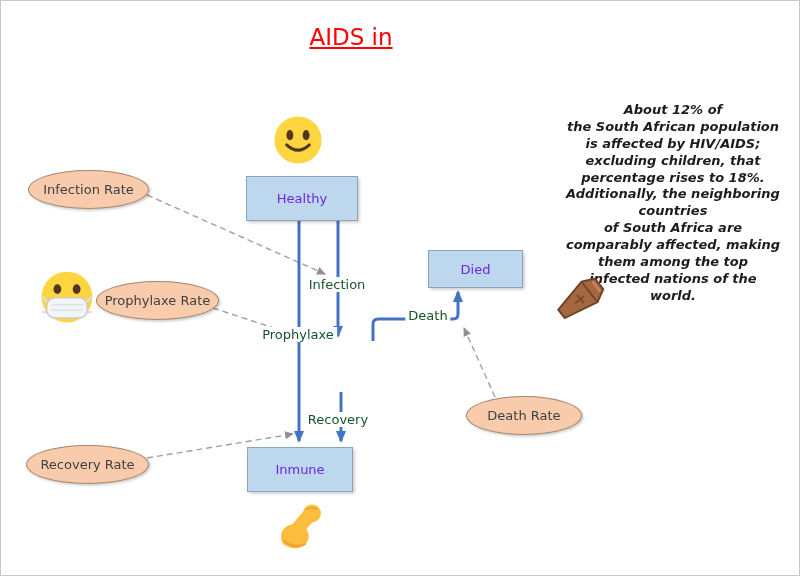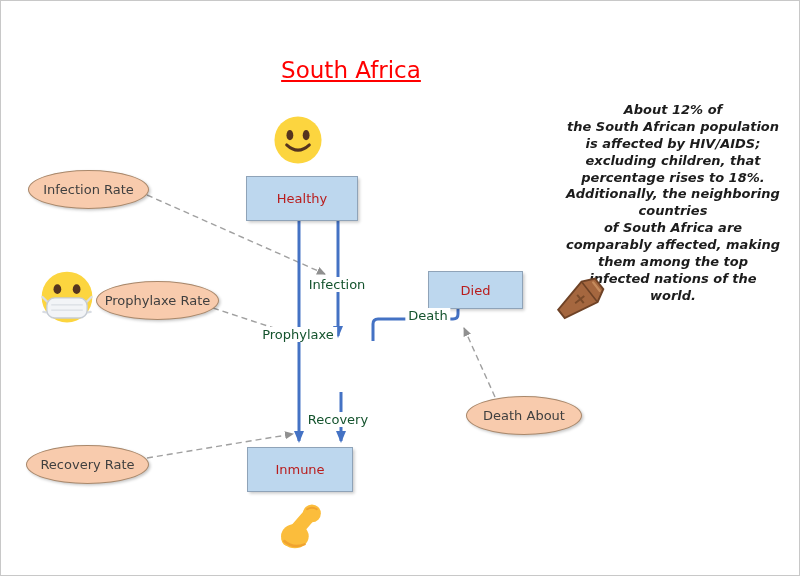--- a/index.html
+++ b/index.html
@@ -8,21 +8,21 @@
 
   .page-title{position:absolute;left:240px;top:20px;width:220px;text-align:center;
     color:#ff0000;font-size:23px;line-height:1.45;}
   .page-title span{text-decoration:underline;}
 
   .note{position:absolute;left:552px;top:58px;width:240px;text-align:center;
     font-size:13px;font-style:italic;font-weight:600;color:#1c1c1c;line-height:1.3;white-space:pre-line;margin-top:43px;}
 
   .stock{position:absolute;background:#BDD7EE;border:1.5px solid #8fa3b8;
     display:flex;align-items:center;justify-content:center;
-    font-size:13px;color:#b91c1c;box-shadow:1.5px 1.5px 3px rgba(0,0,0,0.22);}
+    font-size:13px;color:#6d28d9;box-shadow:1.5px 1.5px 3px rgba(0,0,0,0.22);}
   .variable{position:absolute;background:#F8CBAD;border:1.5px solid #a9886b;border-radius:50%;
     display:flex;align-items:center;justify-content:center;
     font-size:13px;color:#3f3f3f;box-shadow:1.5px 1.5px 3px rgba(0,0,0,0.22);}
 
   .flow-label{position:absolute;transform:translateX(-50%);background:#ffffff;
     color:#14532d;font-size:13px;padding:0 3px;white-space:nowrap;}
 
   .icon{position:absolute;}
 </style>
 </head>
@@ -49,22 +49,21 @@
 
     <g stroke="#4472C4" stroke-width="3" fill="none">
       <path d="M298 218 L298 440" marker-end="url(#blueArrow)"></path>
       <path d="M337 218 L337 335" marker-end="url(#blueArrow)"></path>
       <path d="M340 391 L340 440" marker-end="url(#blueArrow)"></path>
       <path d="M372 340 L372 323 Q372 318 377 318 L452 318 Q457 318 457 313 L457 291" marker-end="url(#blueArrow)"></path>
     </g>
   </svg>
 
   <div class="page-title">
-    <br>
-    <span>South Africa</span>
+    <span>AIDS in</span><br>
   </div>
 
   <div class="note">About 12% of
 the South African population
 is affected by HIV/AIDS;
 excluding children, that
 percentage rises to 18%.
 Additionally, the neighboring
 countries
 of South Africa are
@@ -111,21 +110,21 @@
       <circle cx="43" cy="14" r="11" fill="#FBBD3C"></circle>
       <path d="M9 48 Q20 58 34 52" stroke="#F0A32F" stroke-width="3" fill="none" stroke-linecap="round"></path>
       <path d="M37 9 Q43 5 49 9" stroke="#F0A32F" stroke-width="2.4" fill="none" stroke-linecap="round"></path>
     </svg>
   </div>
 
   <div class="stock" style="left:245px;top:175px;width:110px;height:43px;">
     <span>Healthy</span>
   </div>
 
-  <div class="stock" style="left:427px;top:249px;width:93px;height:36px;margin-top:21px;">
+  <div class="stock" style="left:427px;top:249px;width:93px;height:36px;">
     <span>Died</span>
   </div>
 
 
   <div class="stock" style="left:246px;top:446px;width:104px;height:43px;text-align:right;">
     <span>Inmune</span>
   </div>
 
   <div class="variable" style="left:27px;top:169px;width:119px;height:37px;">
     <span>Infection Rate</span>
@@ -133,21 +132,21 @@
 
   <div class="variable" style="left:95px;top:280px;width:121px;height:37px;">
     <span>Prophylaxe Rate</span>
   </div>
 
   <div class="variable" style="left:25px;top:444px;width:121px;height:37px;">
     <span>Recovery Rate</span>
   </div>
 
   <div class="variable" style="left:465px;top:395px;width:114px;height:37px;">
-    <span>Death About</span>
+    <span>Death Rate</span>
   </div>
 
   <div class="flow-label" style="left:336px;top:276px;">Infection</div>
 
   <div class="flow-label" style="left:297px;top:326px;">Prophylaxe</div>
 
   <div class="flow-label" style="left:427px;top:307px;">Death</div>
 
   <div class="flow-label" style="left:337px;top:411px;">Recovery</div>
 

